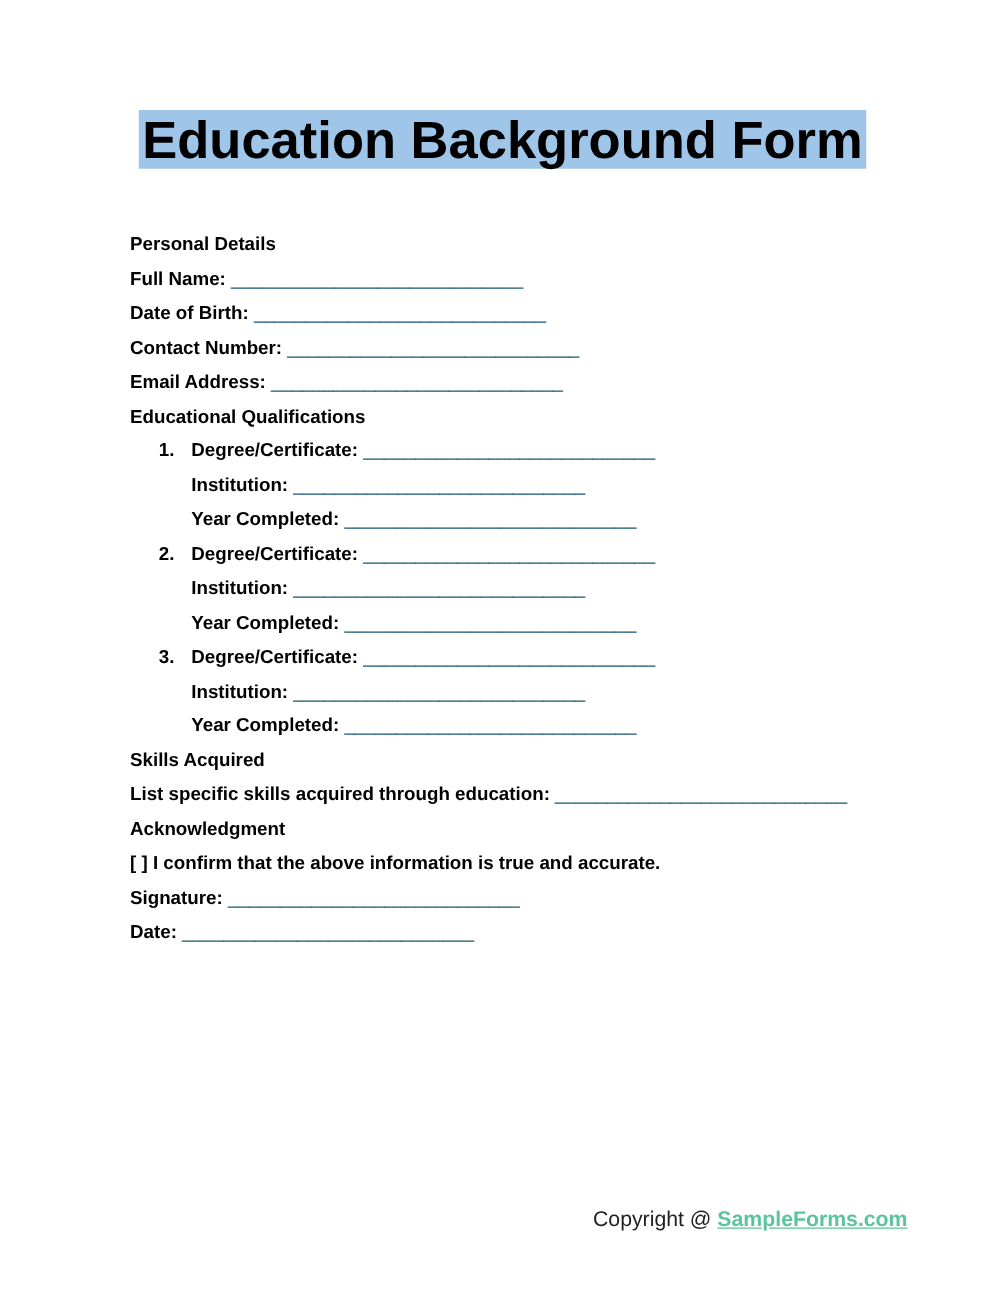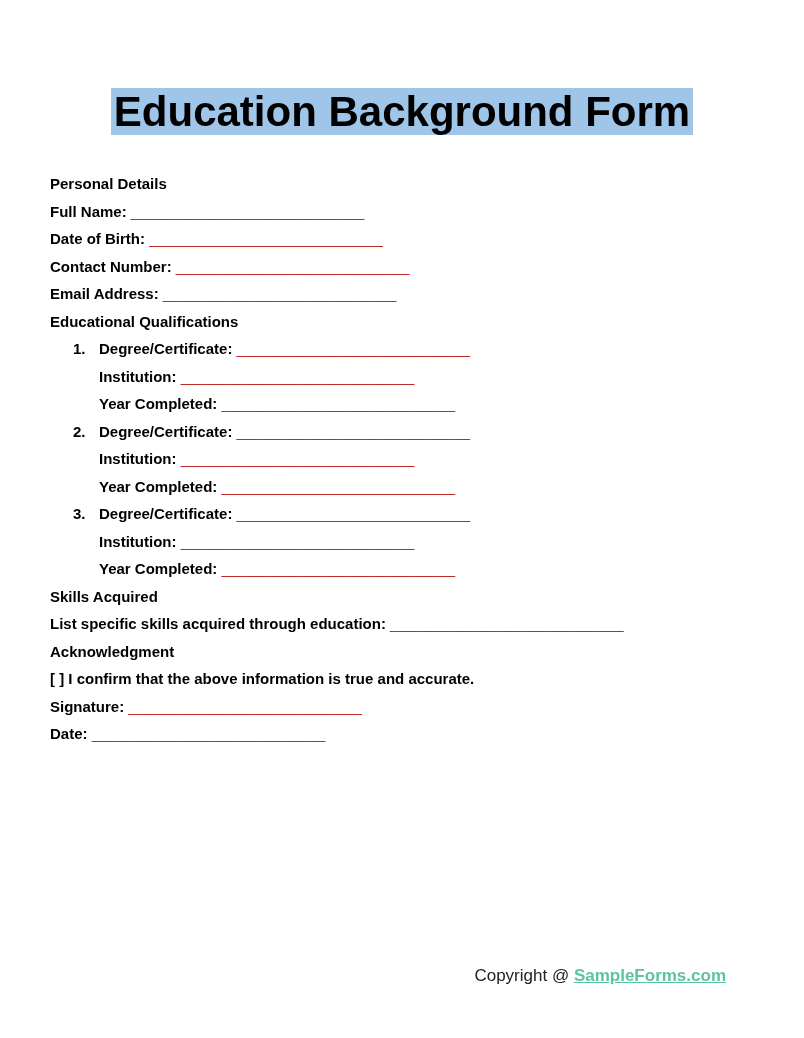--- a/index.html
+++ b/index.html
@@ -8,45 +8,45 @@
     width: 804px;
     height: 1038px;
     position: relative;
     overflow: hidden;
     font-family: "Liberation Sans", "DejaVu Sans", sans-serif;
     color: #000000;
   }
   .page {
     position: absolute;
     inset: 0;
-    padding: 0 50px;
+    padding: 0 104px;
     background: #ffffff;
   }
   .doc-title {
     margin-top: 86px;
     text-align: center;
     font-size: 42px;
     line-height: 52px;
     font-weight: 700;
     letter-spacing: 0;
     white-space: nowrap;
   }
   .title-highlight {
     background-color: #9fc5e8; 
     padding: 0 3px;
   }
   .section { }
-  .section.first { margin-top: 32px; }
+  .section.first { margin-top: 44px; }
   .line {
     font-size: 15px;
     line-height: 27.5px;
     white-space: nowrap;
   }
   .heading, .label, .bold { font-weight: 700; }
-  .blank { font-weight: 400; color: #b91c1c; }
+  .blank { font-weight: 400; color: #0c4a6e; }
   .entry-line { padding-left: 49px; position: relative; }
   .num {
     position: absolute;
     left: 23px;
     top: 0;
     font-weight: 700;
   }
   .footer {
     position: absolute;
     top: 966px;

